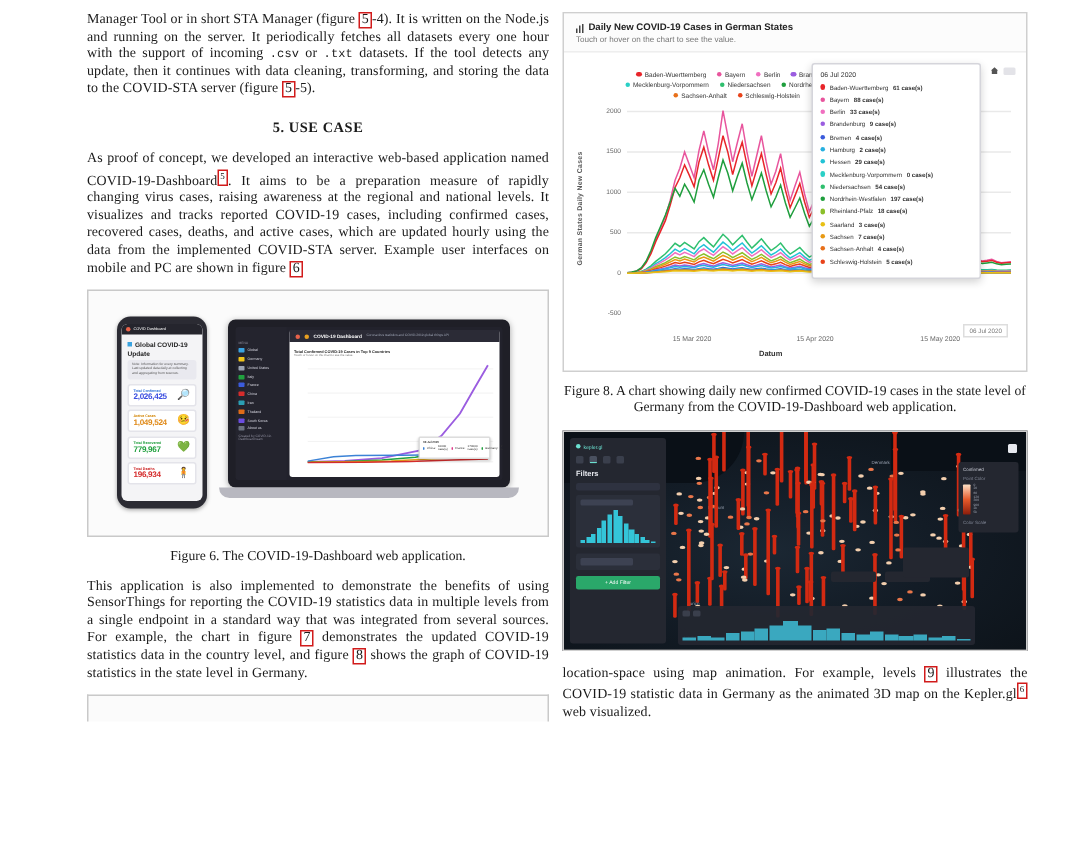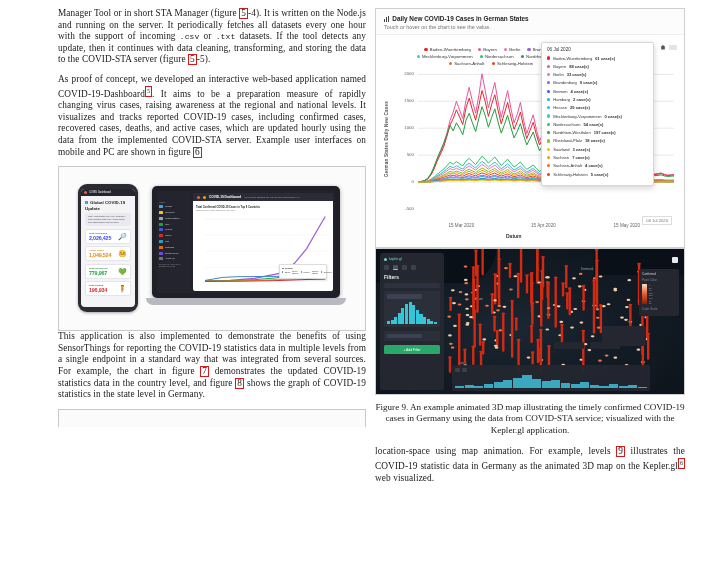--- a/index.html
+++ b/index.html
@@ -236,20 +236,21 @@
 <body>
 
 <div class="page">
 
   <div class="col-left">
 
     <p class="body">
       <span>Manager Tool or in short STA Manager (figure </span><span class="refbox">5</span><span>-4). It is written on the Node.js and running on the server. It periodically fetches all datasets every one hour with the support of incoming </span><span class="mono">.csv</span><span> or </span><span class="mono">.txt</span><span> datasets. If the tool detects any update, then it continues with data cleaning, transforming, and storing the data to the COVID-STA server (figure </span><span class="refbox">5</span><span>-5).</span>
     </p>
 
+    <div class="secttl">5.   USE CASE</div>
 
     <p class="body">
       <span>As proof of concept, we developed an interactive web-based application named COVID-19-Dashboard</span><span class="refbox sup">5</span><span>. It aims to be a preparation measure of rapidly changing virus cases, raising awareness at the regional and national levels. It visualizes and tracks reported COVID-19 cases, including confirmed cases, recovered cases, deaths, and active cases, which are updated hourly using the data from the implemented COVID-STA server. Example user interfaces on mobile and PC are shown in figure </span><span class="refbox">6</span>
     </p>
 
     <div class="fig6">
 
       <div class="phone">
         <div class="phone-screen">
           <div class="ph-top">
@@ -392,20 +393,21 @@
                     </div>
                   </div>
               </div>
             </div>
           </div>
         </div>
         <div class="lap-base"></div>
       </div>
     </div>
 
+    <div class="caption">Figure 6.   The COVID-19-Dashboard web application.</div>
 
     <p class="body">
       <span>This application is also implemented to demonstrate the benefits of using SensorThings for reporting the COVID-19 statistics data in multiple levels from a single endpoint in a standard way that was integrated from several sources. For example, the chart in figure </span><span class="refbox">7</span><span> demonstrates the updated COVID-19 statistics data in the country level, and figure </span><span class="refbox">8</span><span> shows the graph of COVID-19 statistics in the state level in Germany.</span>
     </p>
 
     <div style="width:308px;height:18px;border:1px solid #c9c9c9;border-bottom:none;background:#fbfbfb;margin-top:4px;padding:3px 4px">
       <div style="font-size:3px;color:#777;font-family:'Liberation Sans',sans-serif">&nbsp;</div>
     </div>
   </div>
 
@@ -591,20 +593,21 @@
               <span class="tt-val">5 case(s)</span>
             </div>
           </div>
       </div>
 
       <div style="position:absolute; right:12px; bottom:22px; font-size:4.2px;color:#777;background:#fff;border:.5px solid #ddd;padding:1px 3px">
         <span>06 Jul 2020</span>
       </div>
     </div>
 
+    <div class="caption">Figure 8.   A chart showing daily new confirmed COVID-19 cases in the state level of Germany from the COVID-19-Dashboard web application.</div>
 
     <div class="fig9">
       <div class="kp-map">
         <div class="kp-water" style="left:0;top:0;width:120px;height:34px;border-radius:0 0 40px 0"></div>
         <div class="kp-water" style="right:0;top:0;width:90px;height:26px"></div>
         <div class="kp-city" style="left:205px;top:18px">Denmark</div>
         <div class="kp-city" style="left:96px;top:48px">Belgium</div>
         <div class="kp-city" style="left:82px;top:112px">Zurich</div>
         <div class="kp-city" style="left:80px;top:135px">Liechtenstein</div>
         <svg id="kpcyl" style="position:absolute;inset:0" width="310" height="147">
@@ -922,19 +925,18 @@
             <i style="height:26%"></i>
             <i style="height:18%"></i>
           <i style="height:30%"></i>
             <i style="height:14%"></i>
             <i style="height:22%"></i>
             <i style="height:10%"></i>
         </div>
       </div>
     </div>
 
-    <div class="caption">Figure 9.   An example animated 3D map illustrating the timely confirmed COVID-19 cases in Germany using the data from COVID-STA service; visualized with the Kepler.gl application.</div>
 
     <p class="body" style="margin-top:10px">
       <span>location-space using map animation. For example, levels </span><span class="refbox">9</span><span> illustrates the COVID-19 statistic data in Germany as the animated 3D map on the Kepler.gl</span><span class="refbox sup">6</span><span> web visualized.</span>
     </p>
   </div>
 </div>
 
 </body></html>

